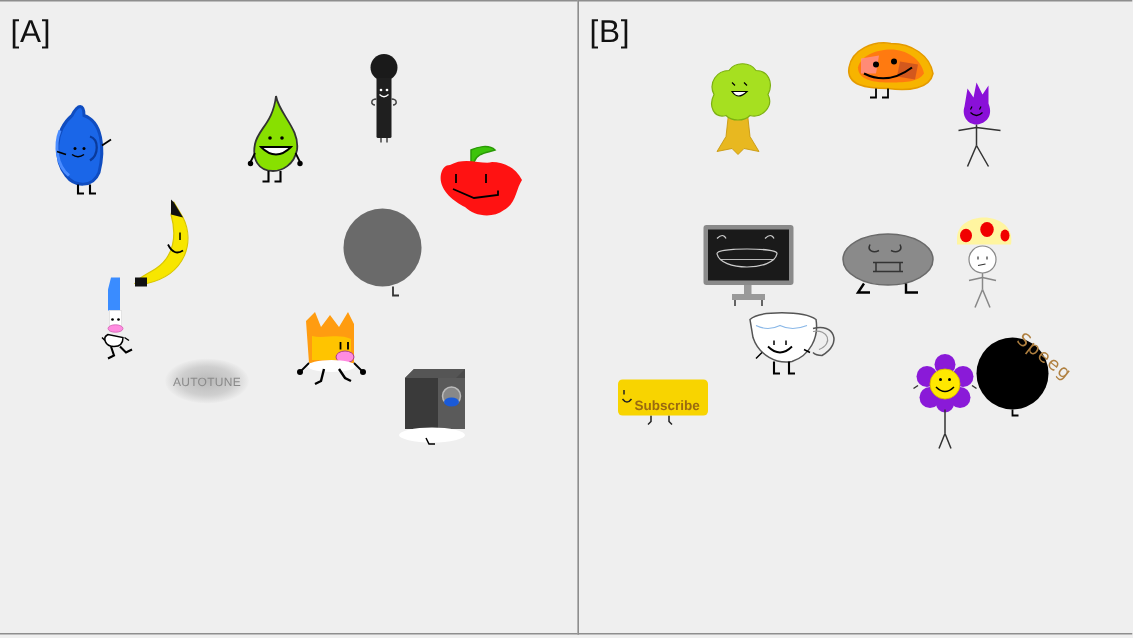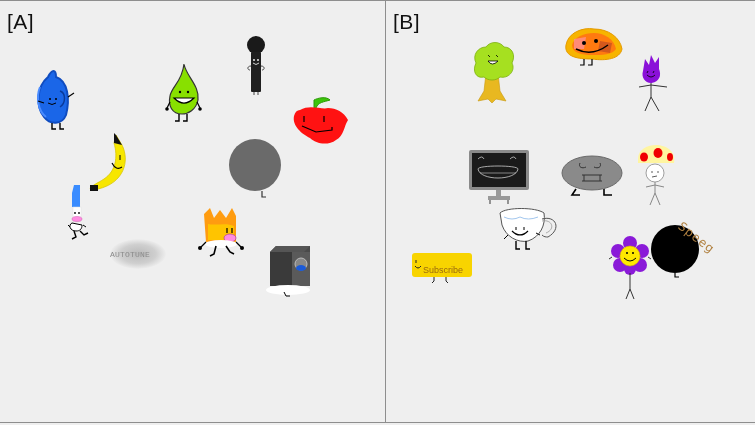--- a/index.html
+++ b/index.html
@@ -91,21 +91,21 @@
       <circle cx="7" cy="30" r="0.9" fill="#000"></circle>
         <circle cx="11" cy="30" r="0.9" fill="#000"></circle>
       <ellipse cx="9" cy="36" rx="5" ry="2.5" fill="#ff8ce0" stroke="#d05cb0" stroke-width="0.5"></ellipse>
       <path d="M4 40 C0 42 2 48 8 48 C12 48 14 46 14 42 Z" fill="#fff" stroke="#000" stroke-width="1"></path>
       <path d="M6 48 L8 54 L4 56 M12 48 L16 52 L20 50" fill="none" stroke="#000" stroke-width="1.4"></path>
       <path d="M2 44 L0 42 M15 42 L18 44" stroke="#000" stroke-width="1"></path>
     </svg>
   </div>
 
   <div class="char" style="left:110px;top:238px;">
-    <div style="width:56px;height:30px;border-radius:50%;background:radial-gradient(ellipse at center,#b9b9b9 0%,#cfcfcf 45%,rgba(239,239,239,0) 72%);display:flex;align-items:center;font-family:Liberation Mono, monospace;">
+    <div style="width:56px;height:30px;border-radius:50%;background:radial-gradient(ellipse at center,#b9b9b9 0%,#cfcfcf 45%,rgba(239,239,239,0) 72%);display:flex;align-items:center;justify-content:center;">
       <span style="font-size:8px;color:#8a8a8a;letter-spacing:0.2px;">AUTOTUNE</span>
     </div>
   </div>
 
   <div class="char" style="left:196px;top:201px;">
     <svg width="50" height="58" viewBox="0 0 50 58">
       <path d="M10 40 L8 12 L14 6 L18 16 L24 8 L30 16 L36 6 L40 14 L40 40 Z" fill="#ff9c10"></path>
       <path d="M12 38 L12 22 C20 24 30 20 38 24 L38 38Z" fill="#ffc400"></path>
       <line x1="31" y1="26" x2="31" y2="31" stroke="#000" stroke-width="1.2"></line>
       <line x1="36" y1="26" x2="36" y2="31" stroke="#000" stroke-width="1.2"></line>
@@ -217,21 +217,21 @@
       <path d="M18 34 L18 42 L22 42 M28 34 L28 42 L32 42" fill="none" stroke="#000" stroke-width="1.4"></path>
     </svg>
   </div>
 
   <div class="char" style="left:26px;top:252px;">
     <div style="position:relative;width:60px;height:24px;background:#f8d400;border-radius:3px;display:flex;align-items:center;">
       <svg width="8" height="12" viewBox="0 0 8 12" style="margin-left:2px;">
         <line x1="2" y1="1" x2="2" y2="4" stroke="#222" stroke-width="1"></line>
         <path d="M1 7 Q4 11 7 7" fill="none" stroke="#222" stroke-width="1"></path>
       </svg>
-      <span style="font-size:9px;font-weight:normal;color:#9a6a10;margin-left:1px;margin-top:10px;">Subscribe</span>
+      <span style="font-size:9px;font-weight:bold;color:#9a6a10;margin-left:1px;margin-top:10px;">Subscribe</span>
     </div>
     <svg width="60" height="8" viewBox="0 0 60 8">
       <path d="M22 0 L22 4 L20 6 M34 0 L34 4 L36 6" fill="none" stroke="#222" stroke-width="1"></path>
     </svg>
   </div>
 
   <div class="char" style="left:222px;top:236px;">
     <svg width="44" height="66" viewBox="0 0 44 66">
       <circle cx="22" cy="6" r="7" fill="#8a1ad8"></circle>
       <circle cx="34" cy="14" r="7" fill="#8a1ad8"></circle>

